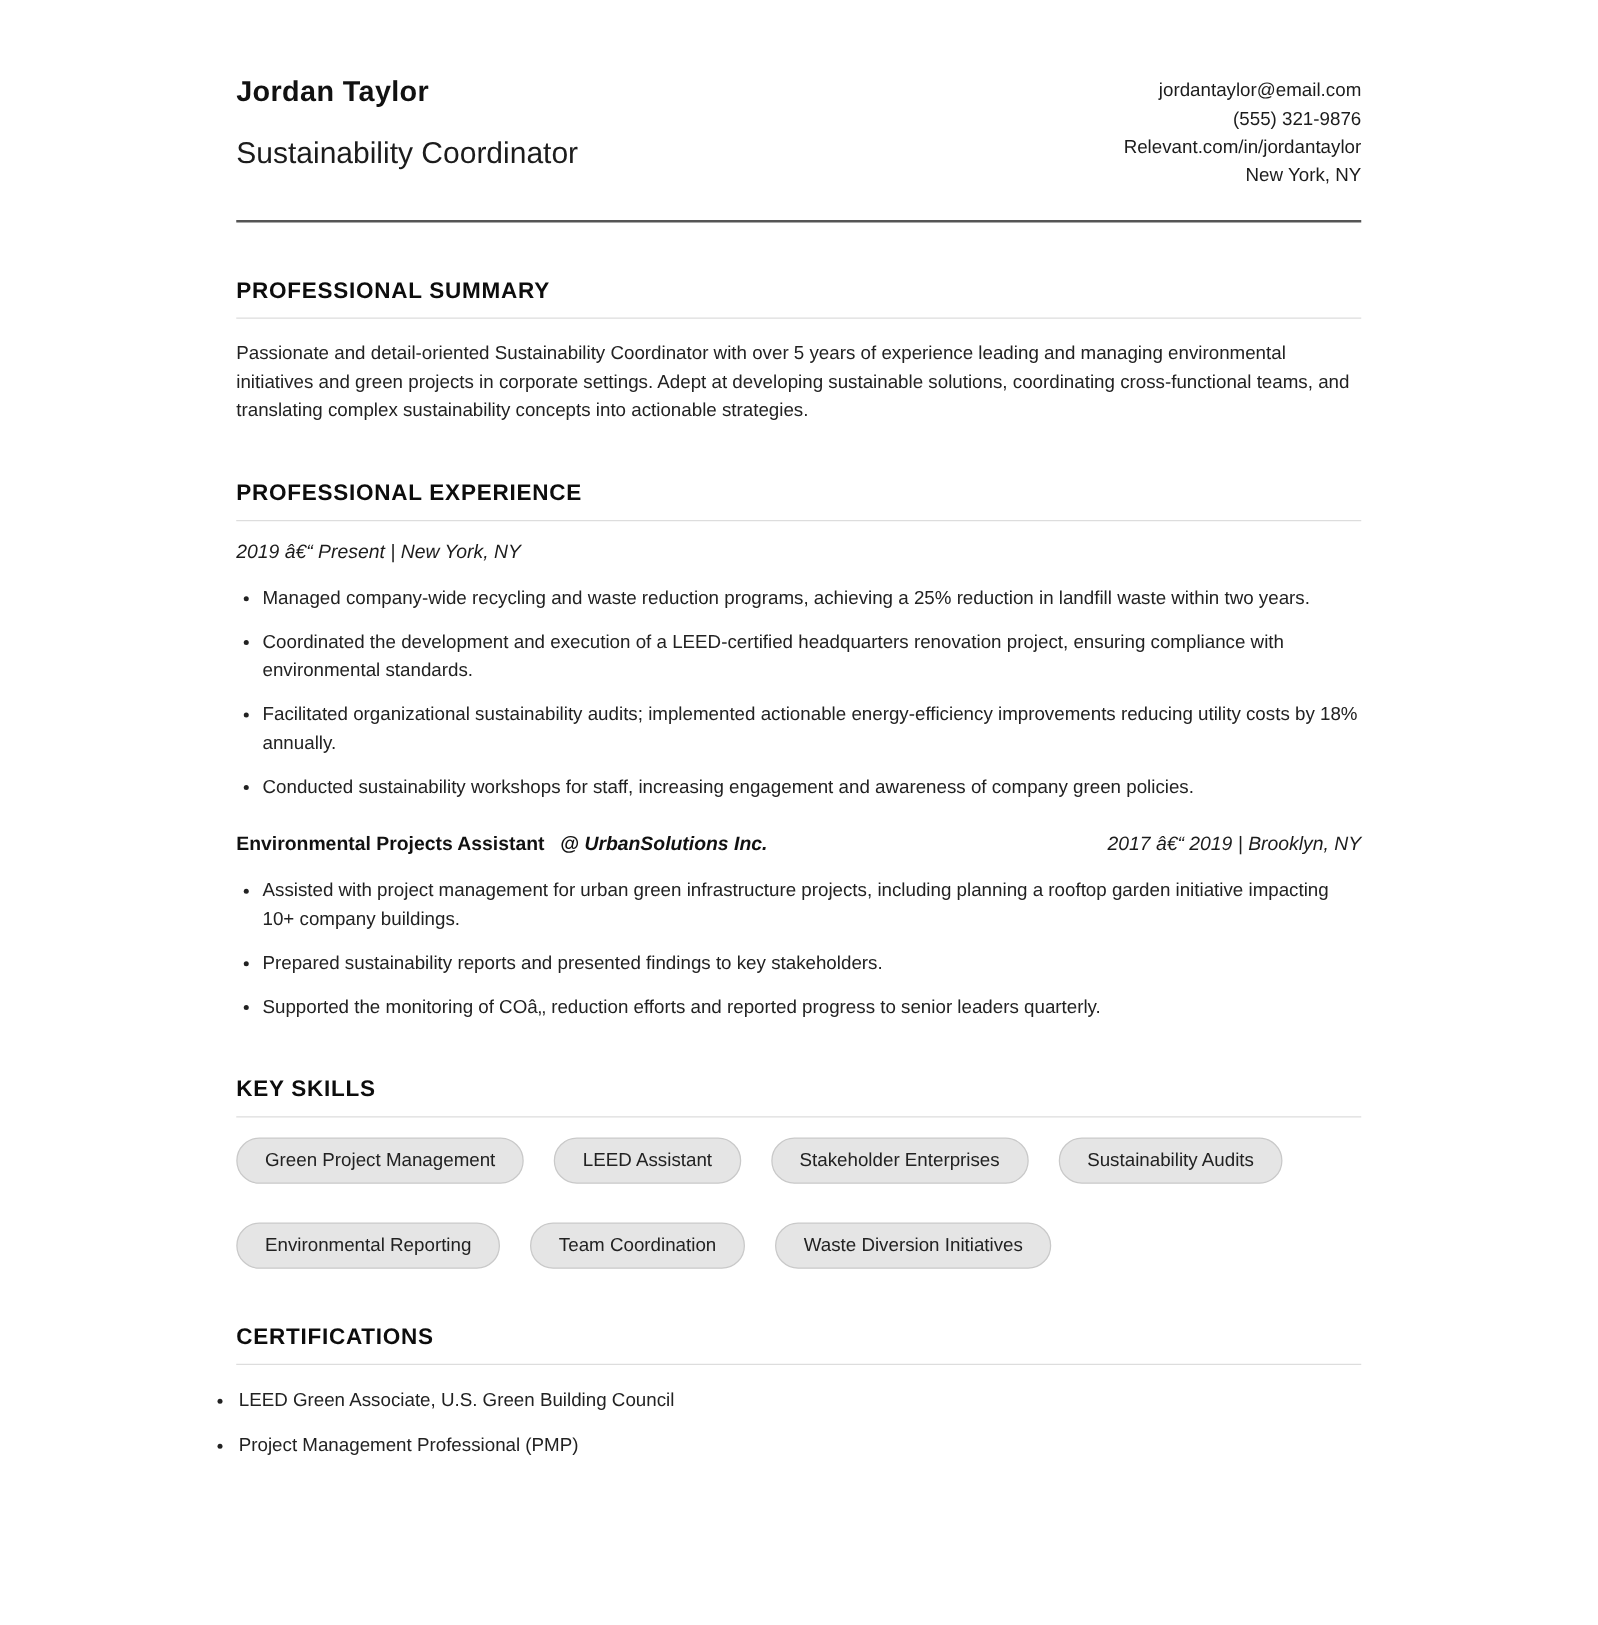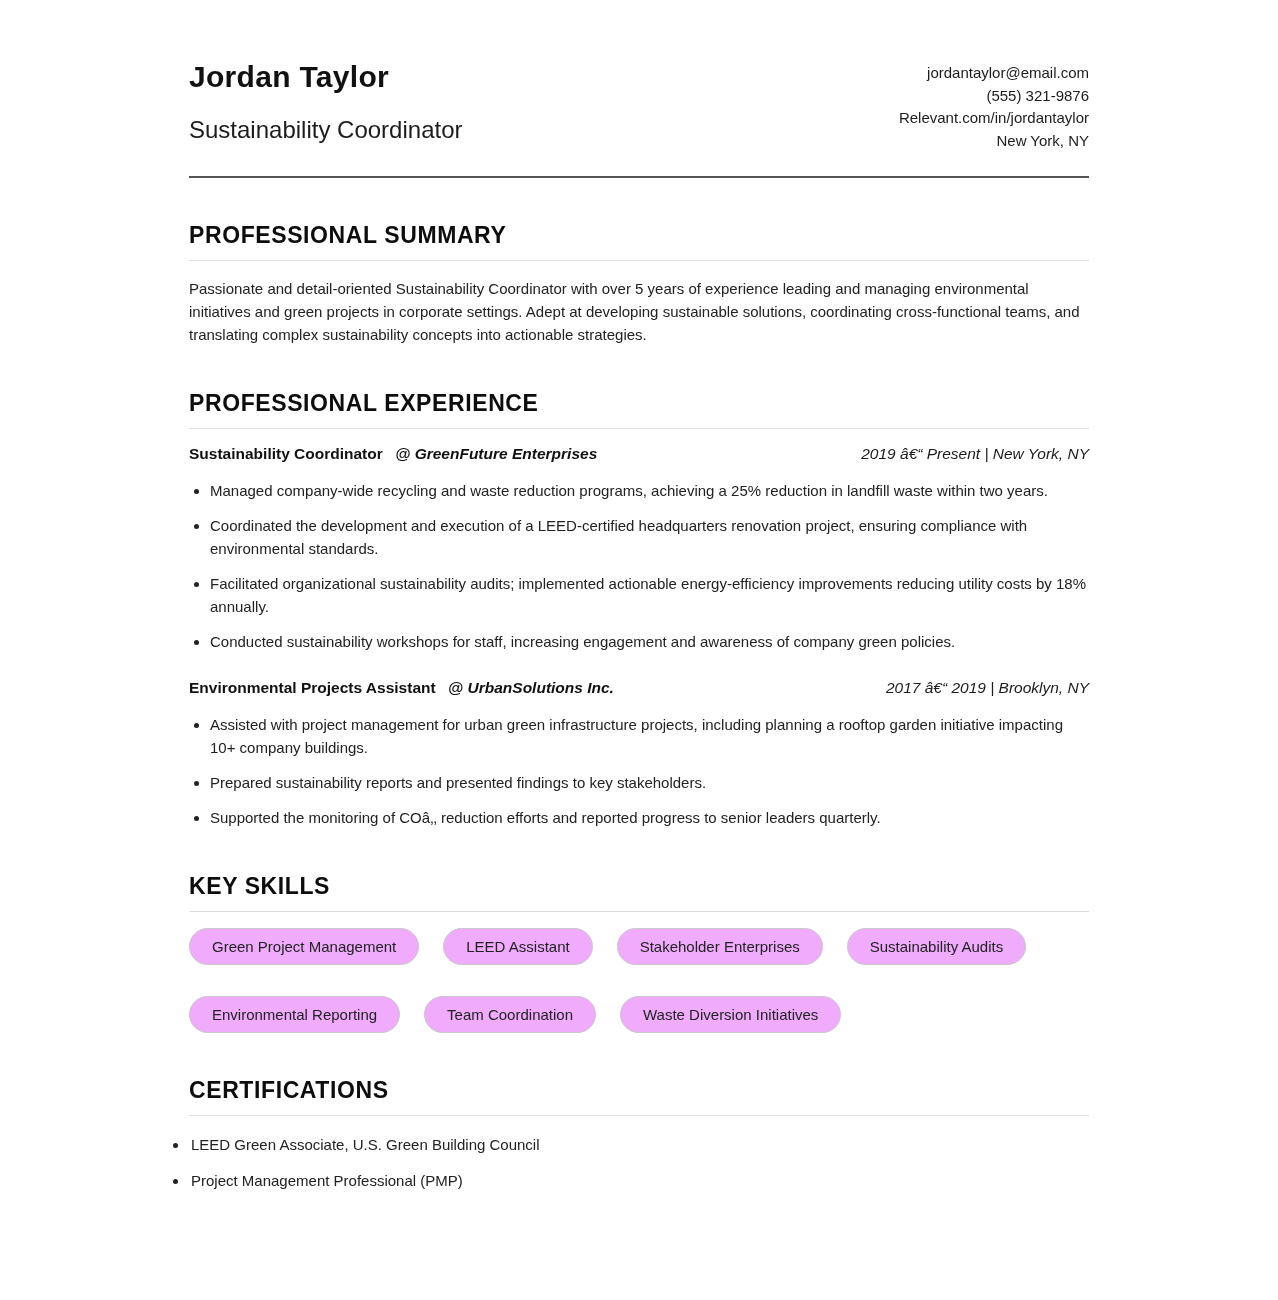--- a/index.html
+++ b/index.html
@@ -17,21 +17,21 @@
     padding-top: 60px;
   }
 
   
   .header-row {
     display: flex;
     justify-content: space-between;
     align-items: flex-start;
   }
   .name {
-    font-size: 30px;
+    font-size: 23px;
     font-weight: bold;
     color: #111111;
     letter-spacing: 0.3px;
   }
   .job-title {
     font-size: 24px;
     font-weight: normal;
     color: #1c1c1c;
     margin-top: 22px;
   }
@@ -44,21 +44,21 @@
   }
   .top-divider {
     border: none;
     border-top: 2px solid #555555;
     margin-top: 24px;
   }
 
   
   .section { margin-top: 44px; }
   .section-heading {
-    font-size: 23px;
+    font-size: 18px;
     font-weight: bold;
     color: #0d0d0d;
     letter-spacing: 0.6px;
   }
   .section-divider {
     border: none;
     border-top: 1px solid #dddddd;
     margin-top: 11px;
     margin-bottom: 16px;
   }
@@ -129,21 +129,21 @@
     row-gap: 31px;
     margin-top: 14px;
   }
   .pill {
     display: inline-block;
     border: 1px solid #c9c9c9;
     border-radius: 20px;
     padding: 9px 22px;
     font-size: 15px;
     color: #222222;
-    background: #f0abfc;
+    background: #e5e5e5;
   }
 
   
   ul.cert-list {
     padding-left: 15px;
     margin-left: -15px;
     list-style-position: outside;
     margin-top: 17px;
   }
   ul.cert-list li {
@@ -178,24 +178,20 @@
     <hr class="section-divider">
     <p class="body-text">Passionate and detail-oriented Sustainability Coordinator with over 5 years of experience leading and managing environmental initiatives and green projects in corporate settings. Adept at developing sustainable solutions, coordinating cross-functional teams, and translating complex sustainability concepts into actionable strategies.</p>
   </div>
 
   <div class="section">
     <div class="section-heading">PROFESSIONAL EXPERIENCE</div>
     <hr class="section-divider">
 
     <div class="job">
       <div class="job-head">
-        <div>
-          <span class="job-name">Sustainability Coordinator</span>
-          <span class="job-company">@ GreenFuture Enterprises</span>
-        </div>
         <div class="job-meta">2019 â€“ Present | New York, NY</div>
       </div>
       <ul class="bullets">
         <li>Managed company-wide recycling and waste reduction programs, achieving a 25% reduction in landfill waste within two years.</li>
         <li>Coordinated the development and execution of a LEED-certified headquarters renovation project, ensuring compliance with environmental standards.</li>
         <li>Facilitated organizational sustainability audits; implemented actionable energy-efficiency improvements reducing utility costs by 18% annually.</li>
         <li>Conducted sustainability workshops for staff, increasing engagement and awareness of company green policies.</li>
       </ul>
     </div>
 

